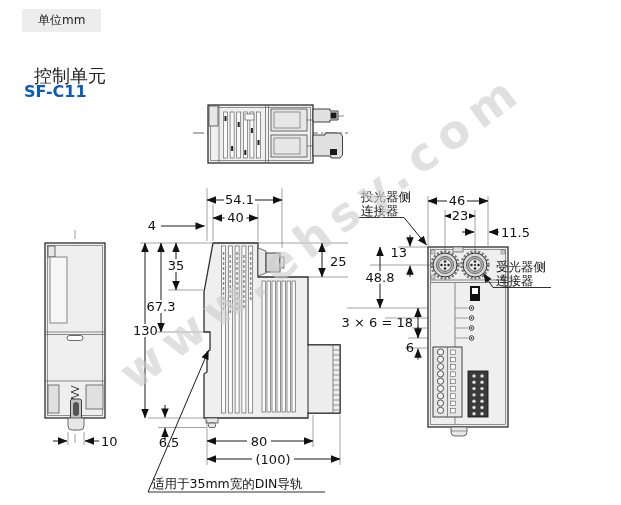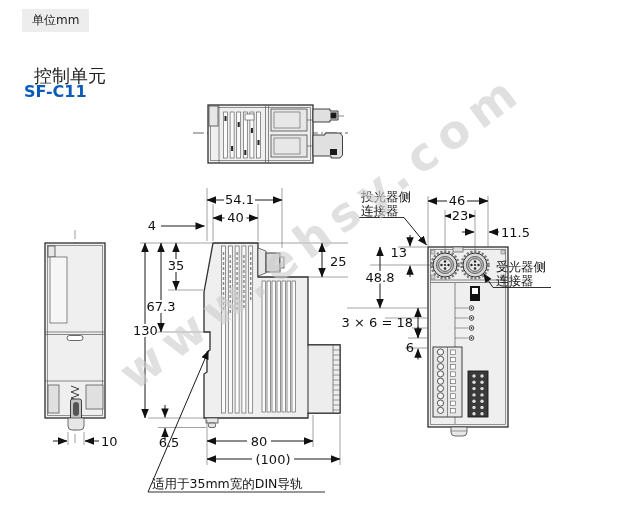--- a/index.html
+++ b/index.html
@@ -1,18 +1,18 @@
 <!DOCTYPE html>
 <html><head>
 <meta charset="utf-8">
 <style>
   html,body{margin:0;padding:0;background:#fff;}
   .canvas{position:relative;width:621px;height:505px;background:#fff;overflow:hidden;
           font-family:"DejaVu Sans","Liberation Sans",sans-serif;color:#1a1a1a;}
-  .unit-badge{position:absolute;left:22px;top:9px;background:#ededed;padding:3px 10px;
+  .unit-badge{position:absolute;left:22px;top:9px;background:#ededed;padding:3px 16px;
               font-size:12px;color:#222;}
   .model{position:absolute;left:24px;top:42px;color:#0b5cb8;font-weight:bold;font-size:16px;margin-top:40px;}
   .subtitle{position:absolute;left:34px;top:64px;font-size:18px;color:#222;}
   .watermark{position:absolute;left:125px;top:352px;font-size:46px;font-weight:bold;
              color:rgba(205,205,205,0.62);letter-spacing:9px;white-space:nowrap;
              transform:rotate(-37deg);transform-origin:0 50%;pointer-events:none;z-index:5;}
   svg{position:absolute;left:0;top:0;}
   svg text{font-family:"DejaVu Sans","Liberation Sans",sans-serif;font-size:13px;fill:#111;}
   svg text.cjk{font-size:12.5px;}
   .dim{stroke:#1a1a1a;stroke-width:1;fill:none;}

